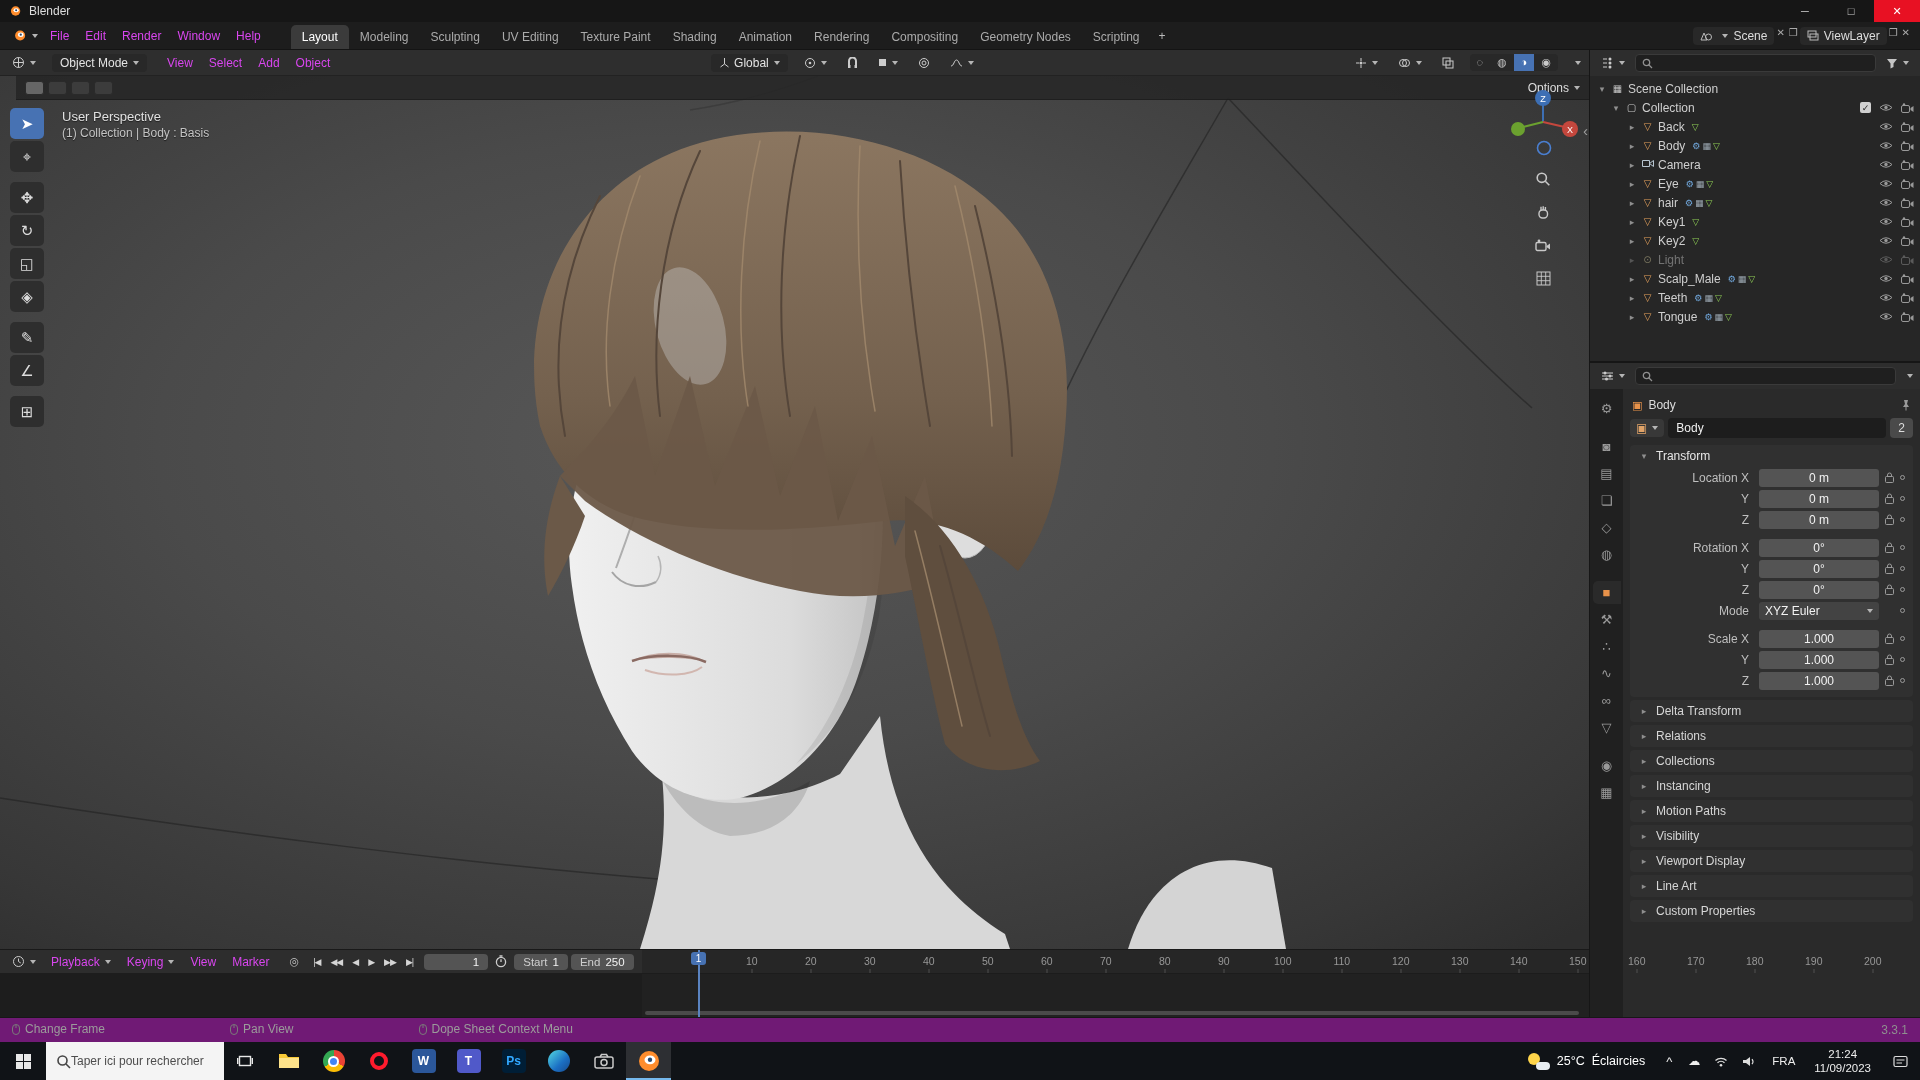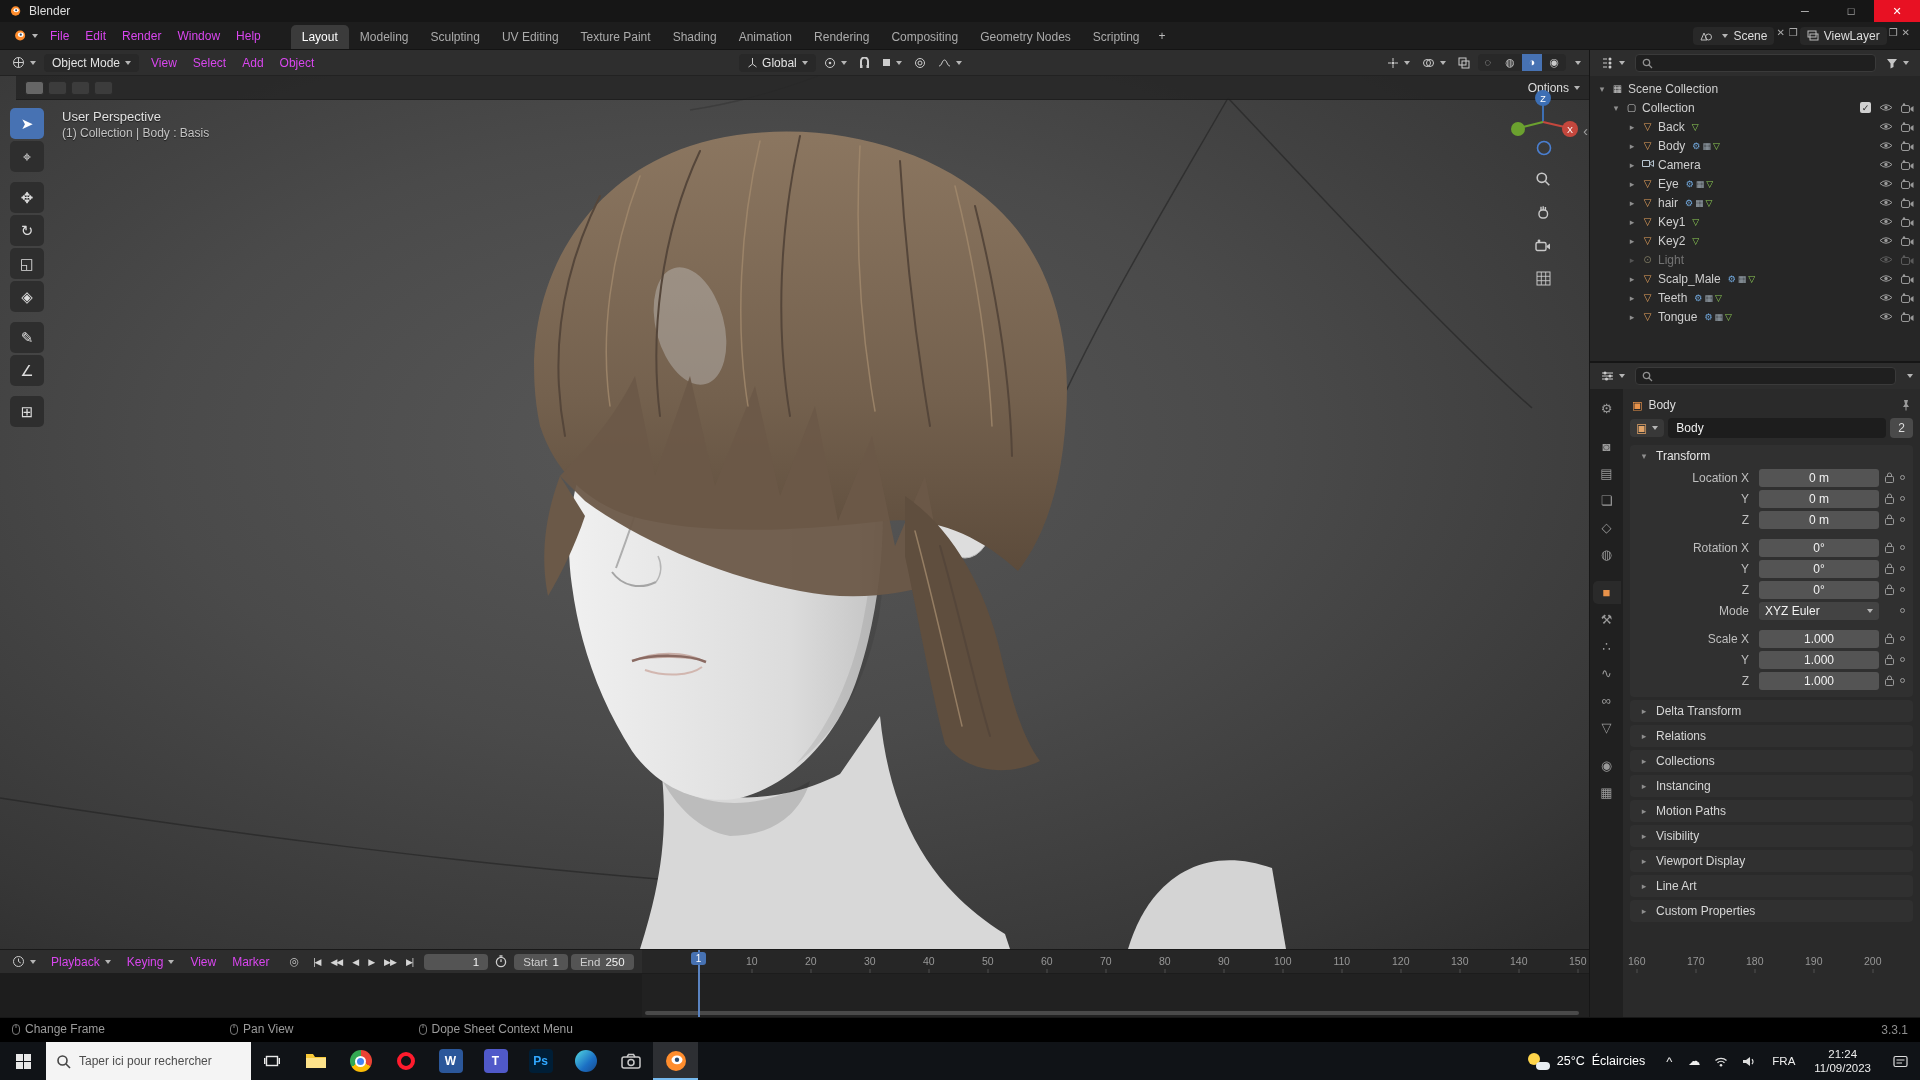--- a/index.html
+++ b/index.html
@@ -25,21 +25,21 @@
   .selector{display:flex;align-items:center;gap:5px;background:#282828;border-radius:4px;padding:2px 7px;color:#ddd}
   .mini-x{color:#aaa;font-size:10px;padding:0 2px}
   .mini-dup{color:#aaa;font-size:10px;padding:0 2px}
 
   
   .main{display:flex;height:967px}
   .left-col{width:1589px;display:flex;flex-direction:column}
   .right-col{width:331px;display:flex;flex-direction:column;background:#262626;border-left:1px solid #161616}
 
   
-  .toolheader{height:26px;background:#2e2e2e;display:flex;align-items:center;gap:4px;padding:0 8px;border-bottom:1px solid #222;overflow:hidden}
+  .toolheader{height:26px;background:#2e2e2e;display:flex;align-items:center;gap:12px;padding:0 8px;border-bottom:1px solid #222;overflow:hidden}
   .dd{display:flex;align-items:center;background:#282828;border-radius:4px;padding:2px 8px;color:#e3e3e3;white-space:nowrap}
   .icon-btn{display:flex;align-items:center;padding:2px 4px;border-radius:4px}
   .seg{display:flex;background:#282828;border-radius:4px;overflow:hidden}
   .seg .shade{padding:2px 7px;color:#c9c9c9;font-size:11px}
   .seg .shade.selected{background:#4772b3;color:#fff}
 
   
   .viewport{position:relative;flex:1;overflow:hidden;background:#3d3d3d}
   svg.scene3d{position:absolute;inset:0}
   .vp-settings{position:absolute;top:0;left:16px;right:0;height:24px;background:rgba(38,38,38,.85);display:flex;align-items:center;gap:4px;padding:0 9px;border-bottom:1px solid rgba(20,20,20,.5)}
@@ -67,28 +67,28 @@
   .cur-frame{width:64px;text-align:right}
   .tl-body{position:relative;flex:1;background:#212121}
   .ruler{position:absolute;top:0;left:0;right:0;height:24px;background:#262626;border-bottom:1px solid #1c1c1c}
   .tick{position:absolute;top:5px;transform:translateX(-50%);font-size:10.5px;color:#979797}
   .tickm{position:absolute;bottom:0;width:1px;height:4px;background:rgba(120,120,120,.5);transform:translateX(-50%)}
   .hscroll{position:absolute;left:3px;right:10px;bottom:2px;height:4px;background:#4a4a4a;border-radius:2px}
   .playhead{position:absolute;top:0;bottom:0;width:2px;background:#5a83c0;z-index:3}
   .ph-label{position:absolute;top:2px;left:-7px;background:#4772b3;color:#fff;font-size:10px;padding:1px 5px;border-radius:3px}
 
   
-  .statusbar{height:25px;background:#000000;display:flex;align-items:center;padding:0 12px;color:#9b9b9b;border-top:1px solid #171717}
+  .statusbar{height:25px;background:#701a75;display:flex;align-items:center;padding:0 12px;color:#9b9b9b;border-top:1px solid #171717}
   .sb-hint{display:inline-flex;align-items:center;gap:5px;margin-right:125px;white-space:nowrap}
   .sb-version{margin-left:auto;color:#8f8f8f}
 
   
   .taskbar{height:38px;background:#101317;display:flex;align-items:center}
   .tb-start{width:46px;height:100%;display:flex;align-items:center;justify-content:center}
-  .tb-search{width:205px;height:100%;background:#f4f4f4;display:flex;align-items:center;gap:8px;padding:0 10px;color:#4d4d4d}
+  .tb-search{width:178px;height:100%;background:#f4f4f4;display:flex;align-items:center;padding:0 10px;color:#4d4d4d}
   .tb-search span{font-size:12px;white-space:nowrap}
   .tb-btn{width:42px;height:100%;display:flex;align-items:center;justify-content:center}
   .tb-apps{display:flex;height:100%}
   .tb-app{width:45px;height:100%;display:flex;align-items:center;justify-content:center}
   .tb-app.active{background:rgba(255,255,255,.12);box-shadow:inset 0 -2px 0 #76b9ed}
   .ic-sq{width:24px;height:24px;border-radius:4px;color:#fff;display:flex;align-items:center;justify-content:center;font-weight:bold;font-size:12px}
   .ic-word{background:#2b579a}
   .ic-teams{background:#5059c9}
   .ic-ps{background:#001e36;color:#31a8ff}
   .ic-opera{width:18px;height:18px;border:4px solid #ff1b2d;border-radius:50%}

